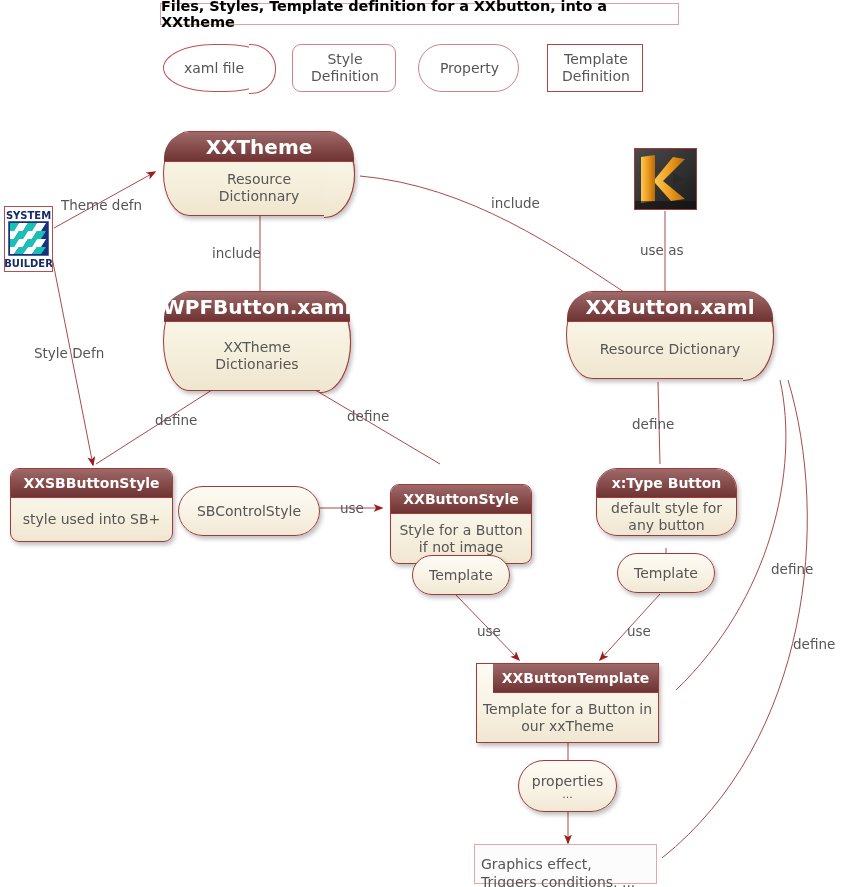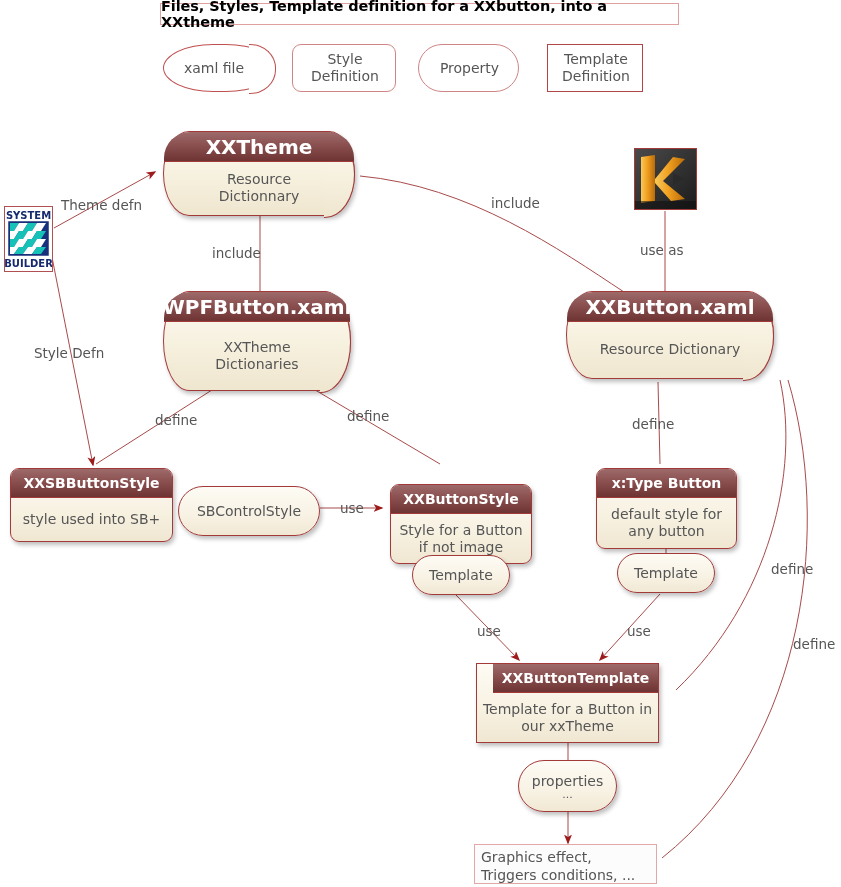--- a/index.html
+++ b/index.html
@@ -124,21 +124,21 @@
     border:1px solid #a33a3a;border-radius:26px;
     background:linear-gradient(180deg,#fdfbf4 0%,#f8f2e4 60%,#f1e8d4 100%);
     box-shadow:2px 3px 4px rgba(0,0,0,.25);
     display:flex;align-items:center;justify-content:center;
   }
 
   
   .note{
     border:1px solid #e2a8a8;background:#fdfcfc;
     font-size:14px;color:#555;line-height:18px;
-    padding:3px 6px;
+    padding:10px 6px;
   }
 
   
   .elabel{font-size:13.5px;color:#555555;white-space:nowrap;}
 
   
   .sysbuilder{
     left:4px;top:206px;width:49px;height:66px;
     border:1px solid #b05050;background:#ffffff;
   }
@@ -316,21 +316,21 @@
   <div class="abs rnode" style="left:390px;top:484px;width:142px;height:80px;">
     <div class="hdr">XXButtonStyle</div>
     <div class="body">
       <div class="ctext">
         <div>Style for a Button</div>
         <div>if not image</div>
       </div>
     </div>
   </div>
 
-  <div class="abs rnode" style="left:596px;top:468px;width:141px;height:81px;">
+  <div class="abs rnode" style="left:596px;top:468px;width:141px;height:68px;border-radius:21px;">
     <div class="hdr">x:Type Button</div>
     <div class="body">
       <div class="ctext">
         <div>default style for</div>
         <div>any button</div>
       </div>
     </div>
   </div>
 
   <div class="abs pill" style="left:412px;top:555px;width:98px;height:40px;">

